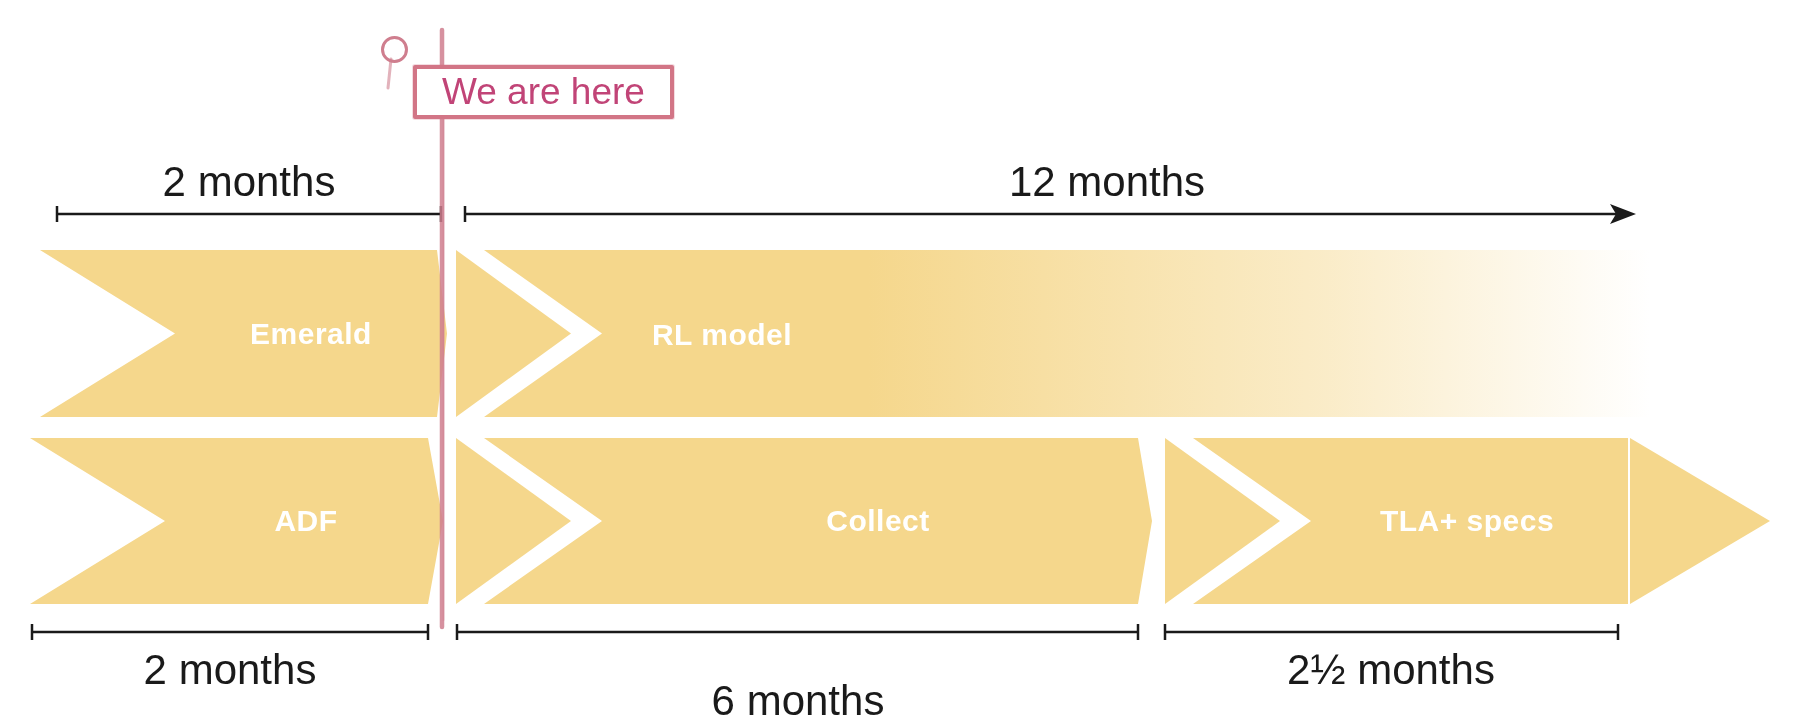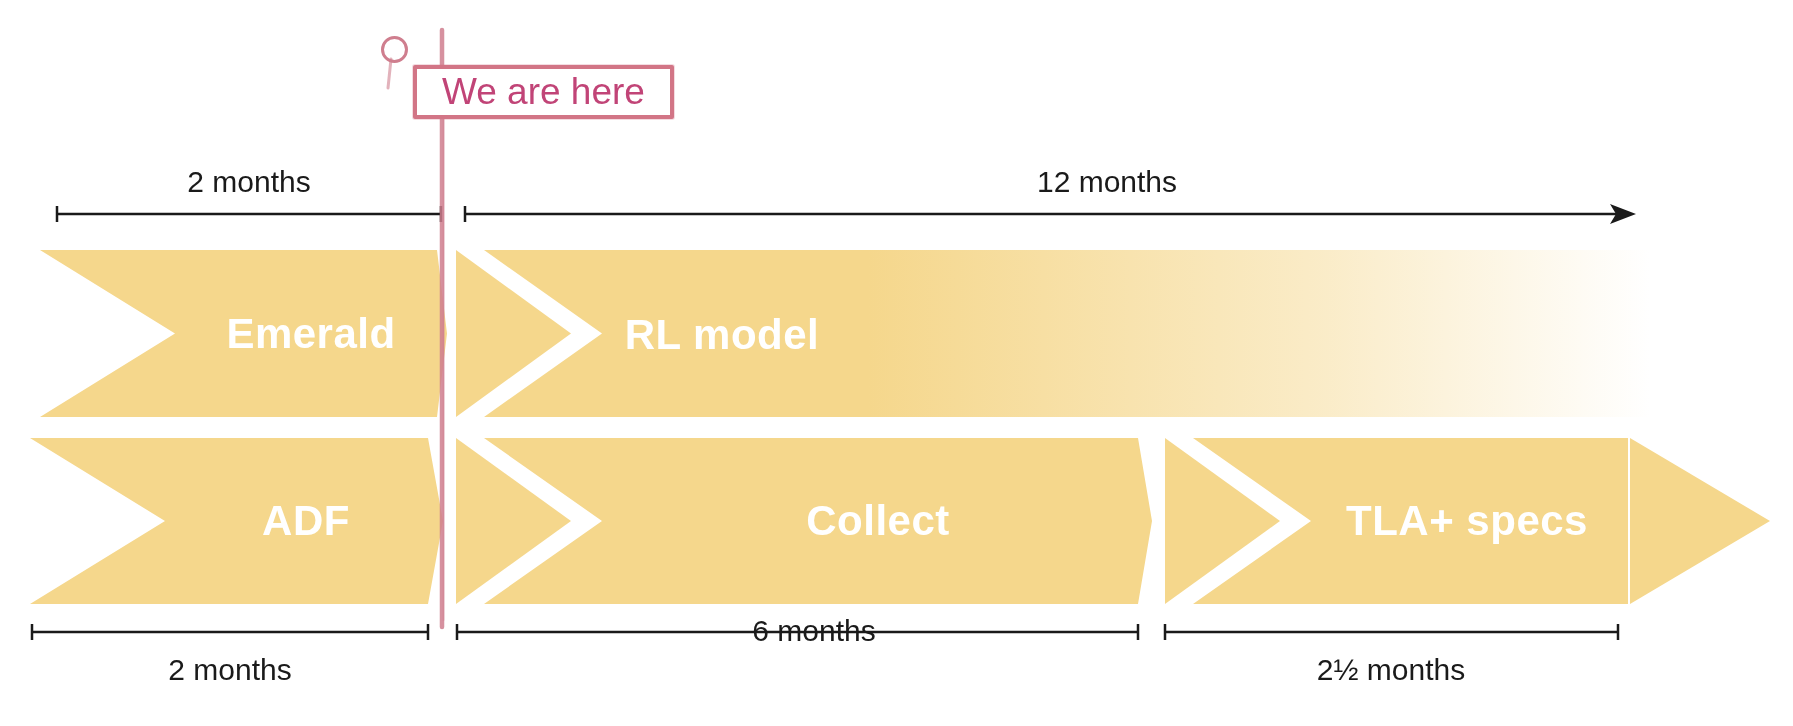--- a/index.html
+++ b/index.html
@@ -9,30 +9,30 @@
     height: 726px;
     background: #ffffff;
     overflow: hidden;
     font-family: "Liberation Sans", sans-serif;
   }
   .layer { position: absolute; left: 0; top: 0; }
   .seg-label {
     position: absolute;
     transform: translate(-50%, -50%);
     color: #ffffff;
-    font-size: 42px;
+    font-size: 30px;
     font-weight: bold;
     letter-spacing: 0.5px;
     white-space: nowrap;
   }
   .dim-label {
     position: absolute;
     transform: translate(-50%, -50%);
     color: #1a1a1a;
-    font-size: 30px;
+    font-size: 42px;
     font-weight: 400;
     white-space: nowrap;
   }
   .flag-box {
     position: absolute;
     left: 413px;
     top: 21px;
     height: 46px;
     line-height: 46px;
     padding: 0 25px;
@@ -124,19 +124,19 @@
 
   <div class="seg-label" style="left:311px; top:334px;">Emerald</div>
   <div class="seg-label" style="left:722px; top:335px;">RL model</div>
   <div class="seg-label" style="left:306px; top:521px;text-align:right;">ADF</div>
   <div class="seg-label" style="left:870px; top:521px;margin-left:8px;">Collect</div>
   <div class="seg-label" style="left:1467px; top:521px;">TLA+ specs</div>
 
   <div class="dim-label" style="left:249px; top:182px;">2 months</div>
   <div class="dim-label" style="left:1107px; top:182px;">12 months</div>
   <div class="dim-label" style="left:230px; top:670px;">2 months</div>
-  <div class="dim-label" style="left:798px; top:631px;margin-left:16px;">6 months</div>
+  <div class="dim-label" style="left:798px; top:701px;">6 months</div>
   <div class="dim-label" style="left:1391px; top:670px;">2½ months</div>
 
   <div class="pin-circle"></div>
   <div class="flag-box">We are here</div>
 
 </div>
 
 </body></html>

